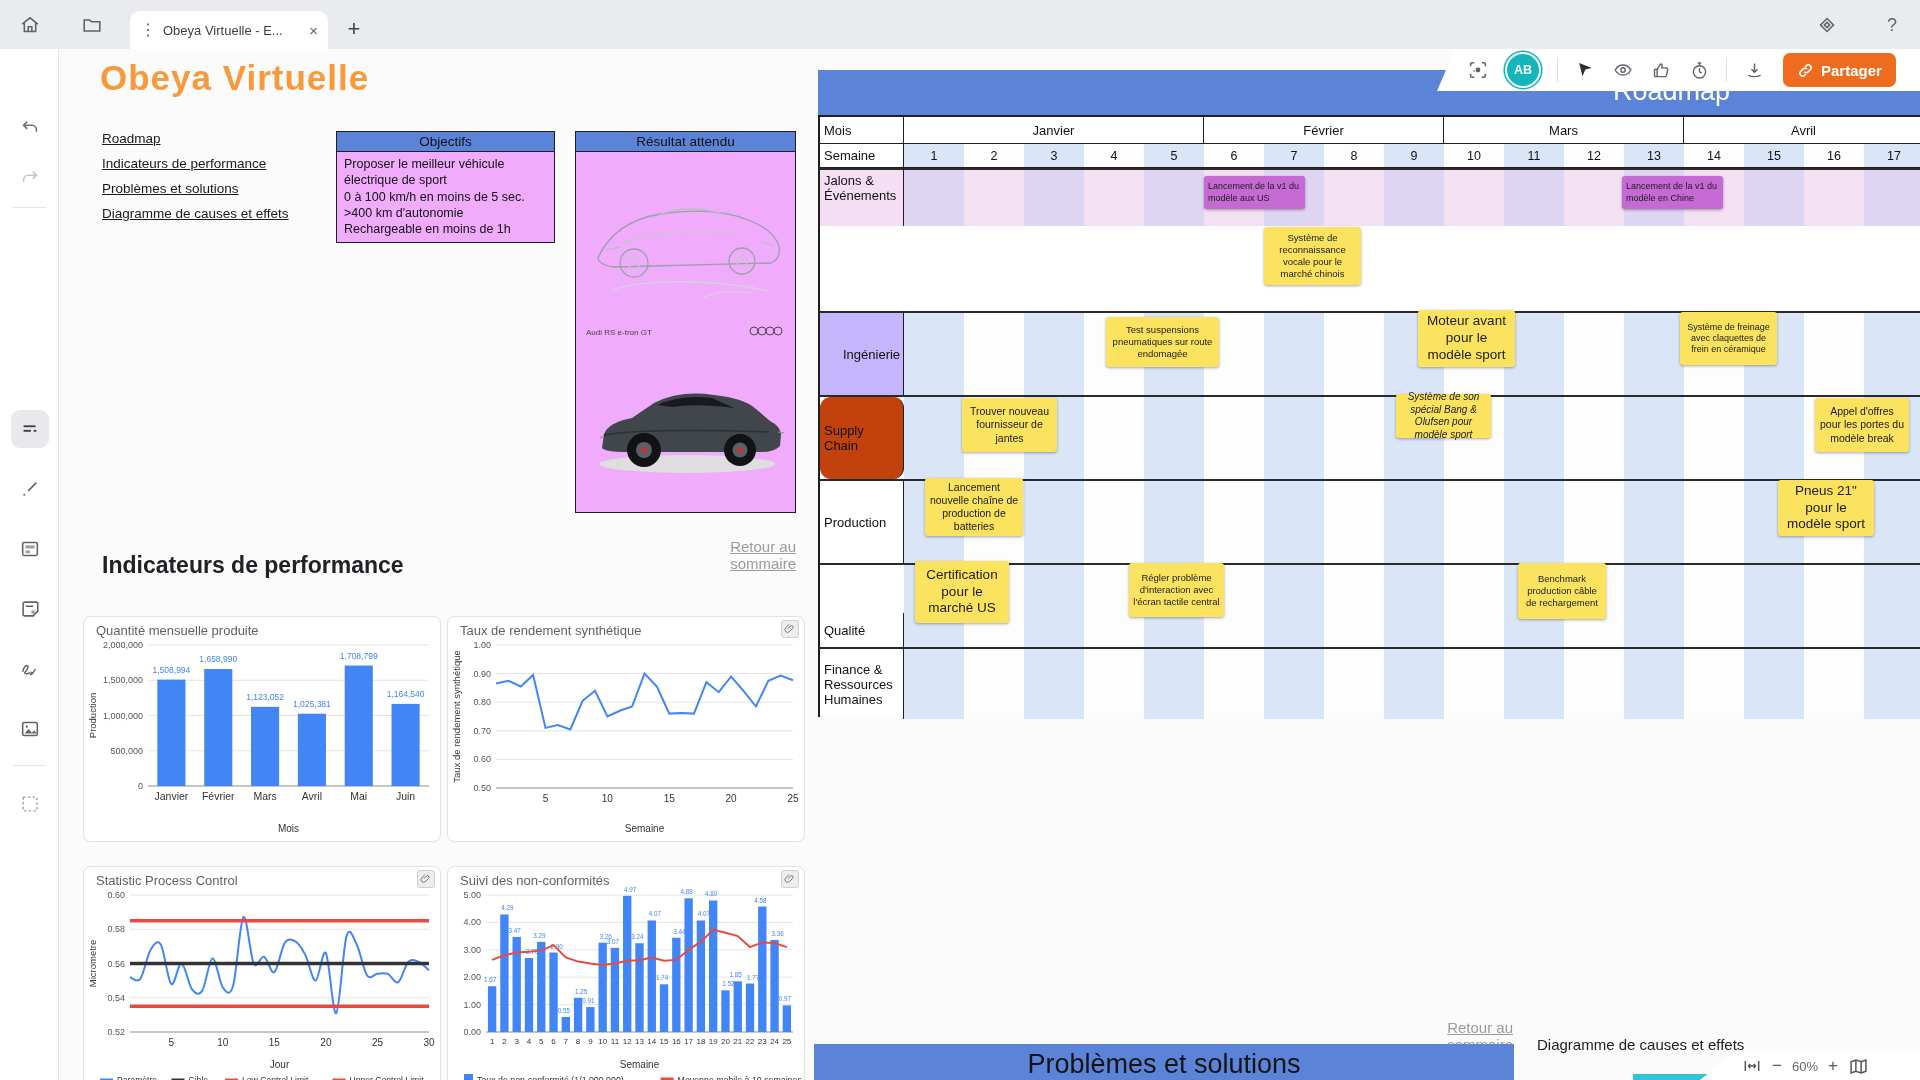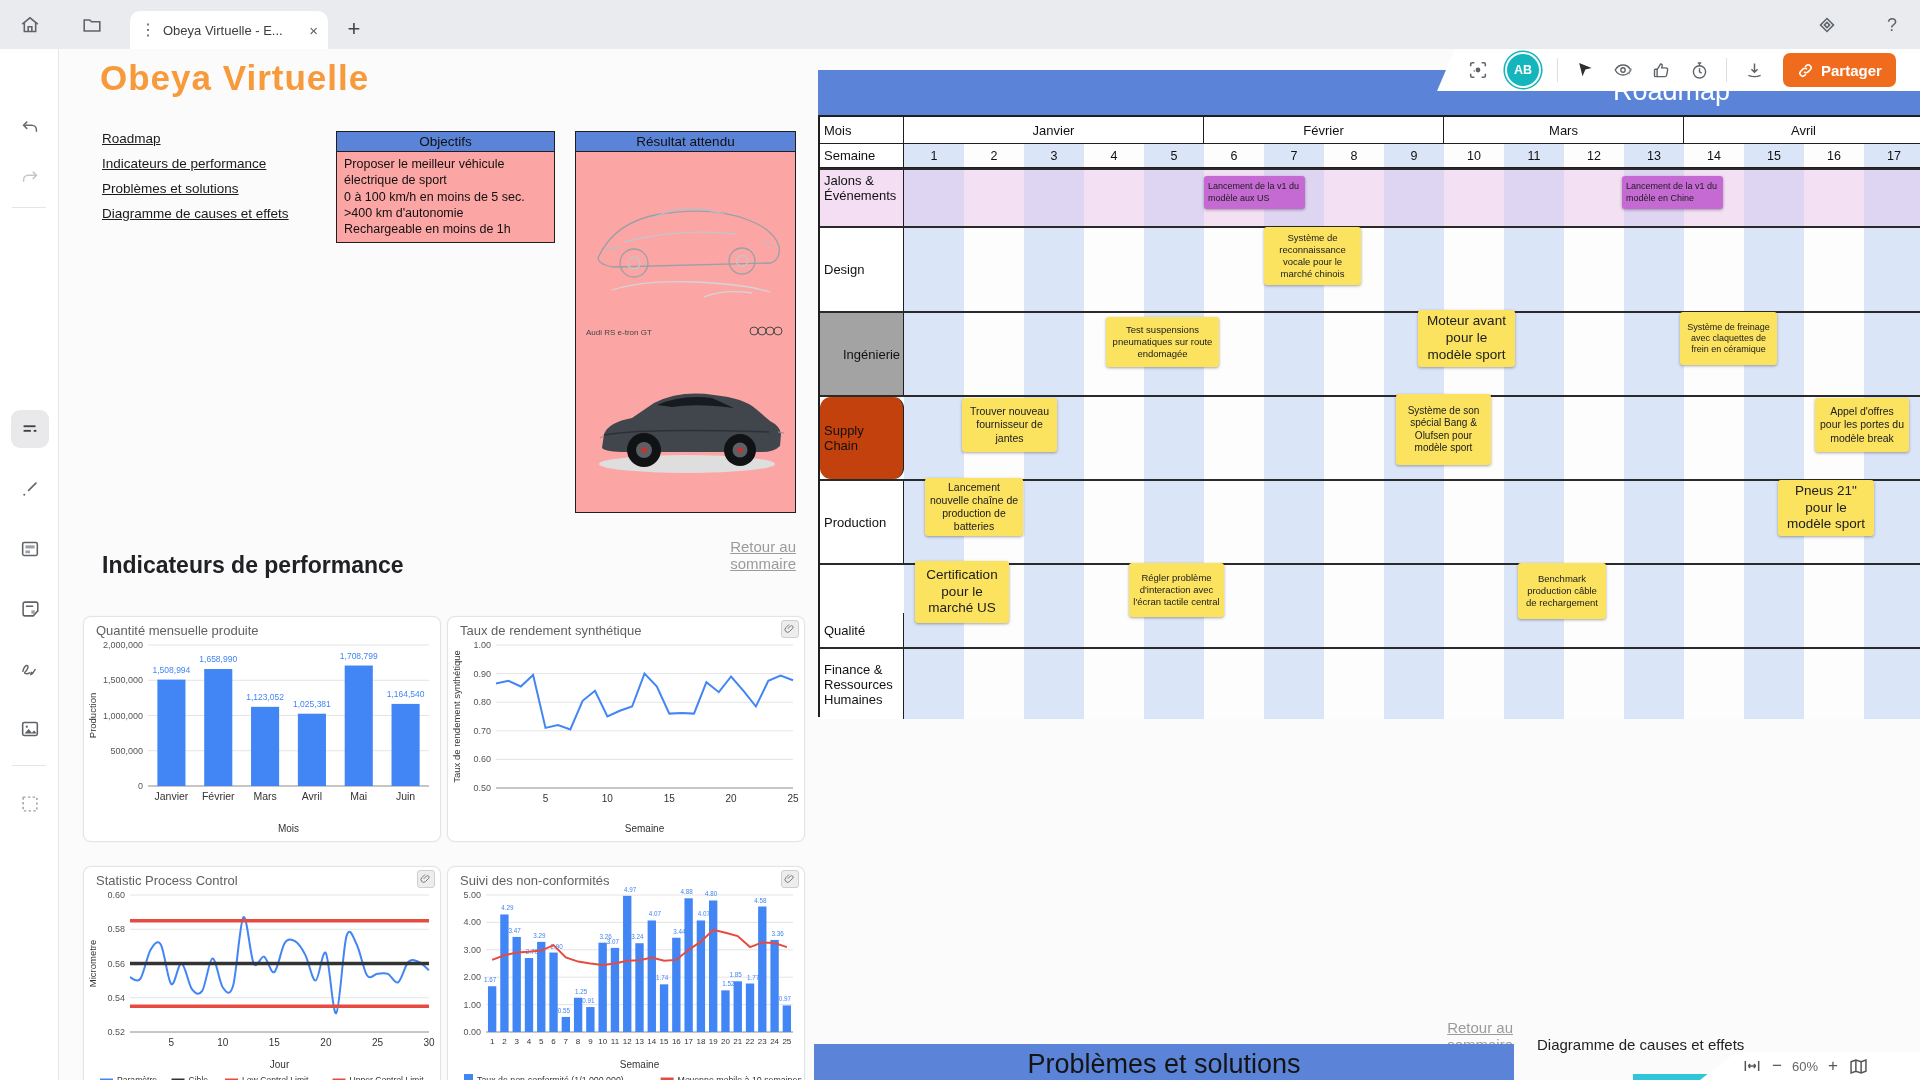--- a/index.html
+++ b/index.html
@@ -17,21 +17,21 @@
   
   .sidebar{position:absolute;left:0;top:49px;width:59px;height:1031px;background:#fff;border-right:1px solid #e4e5e9;z-index:55;}
   .side-btn{position:absolute;left:11px;width:38px;height:38px;border:none;background:transparent;border-radius:9px;display:flex;align-items:center;justify-content:center;cursor:pointer;}
   .side-btn.sel{background:#e9e9ec;}
   .side-div{position:absolute;left:12px;width:34px;height:1px;background:#e4e5e9;}
 
   
   .board-title{position:absolute;left:100px;top:58px;font-size:35px;font-weight:bold;letter-spacing:1px;color:#f79a3b;}
   .nav{position:absolute;left:102px;top:131px;}
   .nav a{display:block;font-size:13.5px;color:#1a1a1a;text-decoration:underline;margin-bottom:10px;cursor:pointer;}
-  .panel-box{position:absolute;border:1.5px solid #1f1f1f;background:#fca5a5;}
+  .panel-box{position:absolute;border:1.5px solid #1f1f1f;background:#f0abfc;}
   .panel-box .hd{background:#5b84d9;border-bottom:1.5px solid #1f1f1f;text-align:center;font-size:13.5px;color:#101010;padding:2px 0;}
   .obj-body{padding:4px 7px;font-size:12.5px;color:#111;line-height:1.3;}
   .small-link{position:absolute;font-size:15px;color:#9b9b9b;text-decoration:underline;cursor:pointer;text-align:right;}
 
   
   .rm-banner{position:absolute;left:818px;top:70px;width:1104px;height:45px;background:#5b84d9;}
   .rm-banner span{position:absolute;left:795px;top:6px;font-size:27px;color:#fff;}
   .rm-wrap{position:absolute;left:818px;top:115px;width:1104px;height:602px;border:2px solid #1f1f1f;background:#fff;}
   .rm-row{position:absolute;left:0;width:1100px;display:flex;}
   .rm-label{width:84px;flex:0 0 84px;border-right:1.6px solid #1f1f1f;font-size:13px;color:#111;padding:3px 4px;display:flex;align-items:center;background:#fff;}
@@ -269,42 +269,22 @@
         <div class="rm-cell" style="flex: 0 0 60px; background: rgb(222, 213, 242);"></div>
         <div class="rm-cell" style="flex: 0 0 60px; background: rgb(243, 224, 243);"></div>
         <div class="rm-cell" style="flex: 0 0 60px; background: rgb(222, 213, 242);"></div>
         <div class="rm-cell" style="flex: 0 0 60px; background: rgb(243, 224, 243);"></div>
         <div class="rm-cell" style="flex: 0 0 60px; background: rgb(222, 213, 242);"></div>
         <div class="rm-cell" style="flex: 0 0 60px; background: rgb(243, 224, 243);"></div>
         <div class="rm-cell" style="flex: 0 0 60px; background: rgb(222, 213, 242);"></div>
         <div class="rm-cell" style="flex: 0 0 60px; background: rgb(243, 224, 243);"></div>
         <div class="rm-cell" style="flex: 0 0 60px; background: rgb(222, 213, 242);"></div>
       </div>
-      <div class="rm-row body-row" style="top: 109px; height: 85px;">
-        <div class="rm-label" style="background: rgb(255, 255, 255); align-items: center;">Design</div>
-        <div class="rm-cell" style="flex: 0 0 60px; background: rgb(219, 229, 248);"></div>
-        <div class="rm-cell" style="flex: 0 0 60px; background: rgb(253, 253, 254);"></div>
-        <div class="rm-cell" style="flex: 0 0 60px; background: rgb(219, 229, 248);"></div>
-        <div class="rm-cell" style="flex: 0 0 60px; background: rgb(253, 253, 254);"></div>
-        <div class="rm-cell" style="flex: 0 0 60px; background: rgb(219, 229, 248);"></div>
-        <div class="rm-cell" style="flex: 0 0 60px; background: rgb(253, 253, 254);"></div>
-        <div class="rm-cell" style="flex: 0 0 60px; background: rgb(219, 229, 248);"></div>
-        <div class="rm-cell" style="flex: 0 0 60px; background: rgb(253, 253, 254);"></div>
-        <div class="rm-cell" style="flex: 0 0 60px; background: rgb(219, 229, 248);"></div>
-        <div class="rm-cell" style="flex: 0 0 60px; background: rgb(253, 253, 254);"></div>
-        <div class="rm-cell" style="flex: 0 0 60px; background: rgb(219, 229, 248);"></div>
-        <div class="rm-cell" style="flex: 0 0 60px; background: rgb(253, 253, 254);"></div>
-        <div class="rm-cell" style="flex: 0 0 60px; background: rgb(219, 229, 248);"></div>
-        <div class="rm-cell" style="flex: 0 0 60px; background: rgb(253, 253, 254);"></div>
-        <div class="rm-cell" style="flex: 0 0 60px; background: rgb(219, 229, 248);"></div>
-        <div class="rm-cell" style="flex: 0 0 60px; background: rgb(253, 253, 254);"></div>
-        <div class="rm-cell" style="flex: 0 0 60px; background: rgb(219, 229, 248);"></div>
-      </div>
       <div class="rm-row body-row" style="top: 194px; height: 84px;">
-        <div class="rm-label" style="background: #a3a3a3; align-items: center; padding-left: 23px;">Ingénierie</div>
+        <div class="rm-label" style="background: #c4b5fd; align-items: center; padding-left: 23px;">Ingénierie</div>
         <div class="rm-cell" style="flex: 0 0 60px; background: rgb(219, 229, 248);"></div>
         <div class="rm-cell" style="flex: 0 0 60px; background: rgb(253, 253, 254);"></div>
         <div class="rm-cell" style="flex: 0 0 60px; background: rgb(219, 229, 248);"></div>
         <div class="rm-cell" style="flex: 0 0 60px; background: rgb(253, 253, 254);"></div>
         <div class="rm-cell" style="flex: 0 0 60px; background: rgb(219, 229, 248);"></div>
         <div class="rm-cell" style="flex: 0 0 60px; background: rgb(253, 253, 254);"></div>
         <div class="rm-cell" style="flex: 0 0 60px; background: rgb(219, 229, 248);"></div>
         <div class="rm-cell" style="flex: 0 0 60px; background: rgb(253, 253, 254);"></div>
         <div class="rm-cell" style="flex: 0 0 60px; background: rgb(219, 229, 248);"></div>
         <div class="rm-cell" style="flex: 0 0 60px; background: rgb(253, 253, 254);"></div>
@@ -398,21 +378,21 @@
       </div>
     </div>
   <div>
       <div class="sticky purple" style="left: 1204px; top: 176px; width: 101px; height: 33px; font-size: 9px;">Lancement de la v1 du modèle aux US</div>
       <div class="sticky purple" style="left: 1622px; top: 176px; width: 101px; height: 33px; font-size: 9px;">Lancement de la v1 du modèle en Chine</div>
       <div class="sticky yellow" style="left: 1264px; top: 227px; width: 97px; height: 58px; font-size: 9.5px;">Système de reconnaissance vocale pour le marché chinois</div>
       <div class="sticky yellow" style="left: 1106px; top: 317px; width: 113px; height: 50px; font-size: 9.5px;">Test suspensions pneumatiques sur route endomagée</div>
       <div class="sticky yellow" style="left: 1418px; top: 310px; width: 97px; height: 57px; font-size: 13.5px;">Moteur avant pour le modèle sport</div>
       <div class="sticky yellow" style="left: 1680px; top: 312px; width: 97px; height: 53px; font-size: 9px;">Système de freinage avec claquettes de frein en céramique</div>
       <div class="sticky yellow" style="left: 962px; top: 398px; width: 95px; height: 54px; font-size: 10.5px;">Trouver nouveau fournisseur de jantes</div>
-      <div class="sticky yellow" style="left: 1396px; top: 394px; width: 95px; height: 71px; font-size: 10px;">Système de son spécial Bang &amp; Olufsen pour modèle sport</div>
+      <div class="sticky yellow" style="left: 1396px; top: 394px; width: 95px; height: 44px; font-size: 10px; font-style: italic;">Système de son spécial Bang &amp; Olufsen pour modèle sport</div>
       <div class="sticky yellow" style="left: 1815px; top: 398px; width: 94px; height: 54px; font-size: 10.5px;">Appel d'offres pour les portes du modèle break</div>
       <div class="sticky yellow" style="left: 925px; top: 478px; width: 98px; height: 58px; font-size: 10.5px;">Lancement nouvelle chaîne de production de batteries</div>
       <div class="sticky yellow" style="left: 1778px; top: 480px; width: 96px; height: 56px; font-size: 13.5px;">Pneus 21" pour le modèle sport</div>
       <div class="sticky yellow" style="left: 915px; top: 561px; width: 94px; height: 62px; font-size: 13.5px;">Certification pour le marché US</div>
       <div class="sticky yellow" style="left: 1129px; top: 563px; width: 95px; height: 54px; font-size: 9.5px;">Régler problème d'interaction avec l'écran tactile central</div>
       <div class="sticky yellow" style="left: 1518px; top: 563px; width: 88px; height: 56px; font-size: 9.5px;">Benchmark production câble de rechargement</div>
     </div>
   <a class="small-link" style="left:1413px;top:1019px;width:100px;">Retour au sommaire</a>
 
   <h2 class="kpi-h">Indicateurs de performance</h2>

